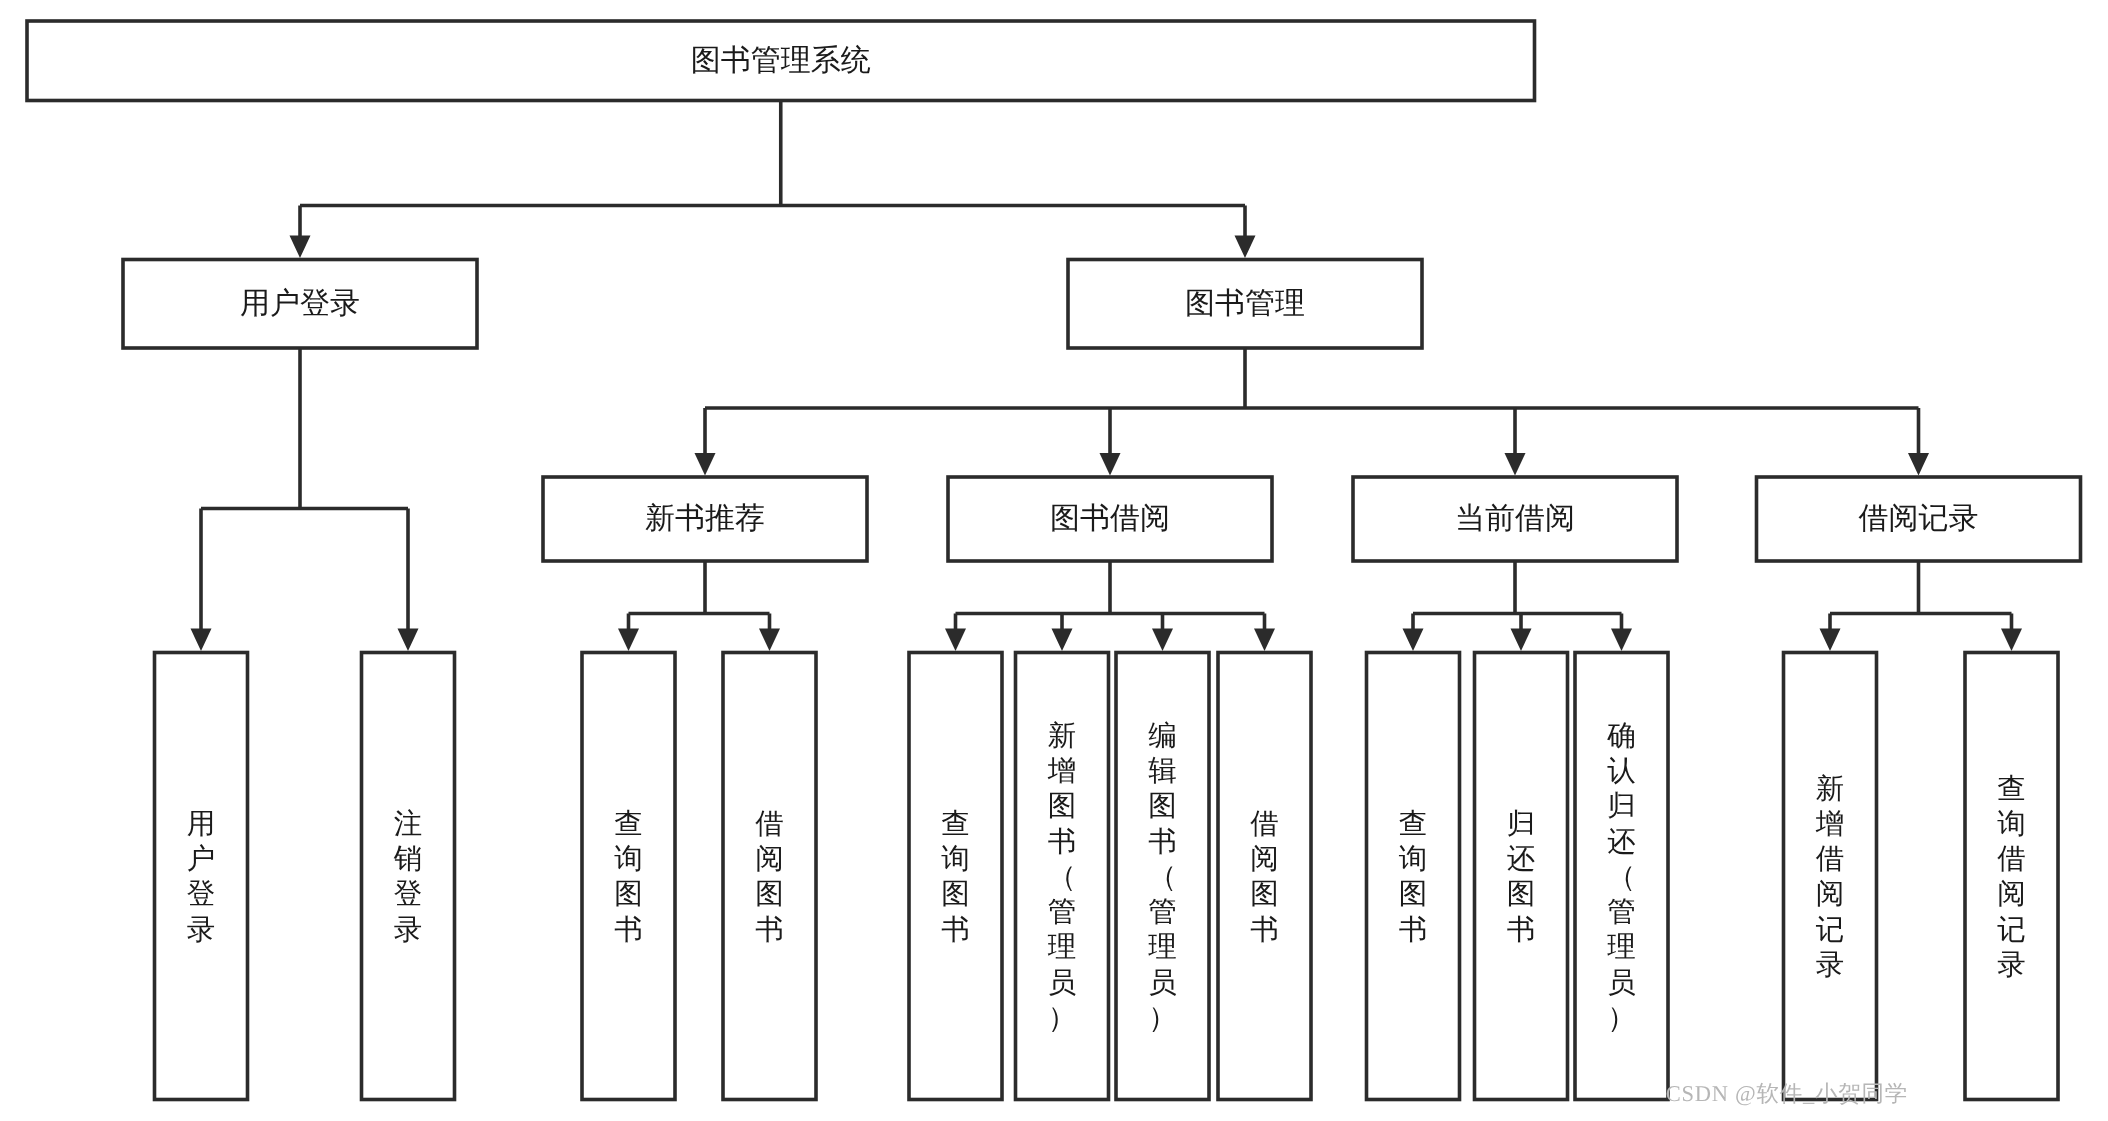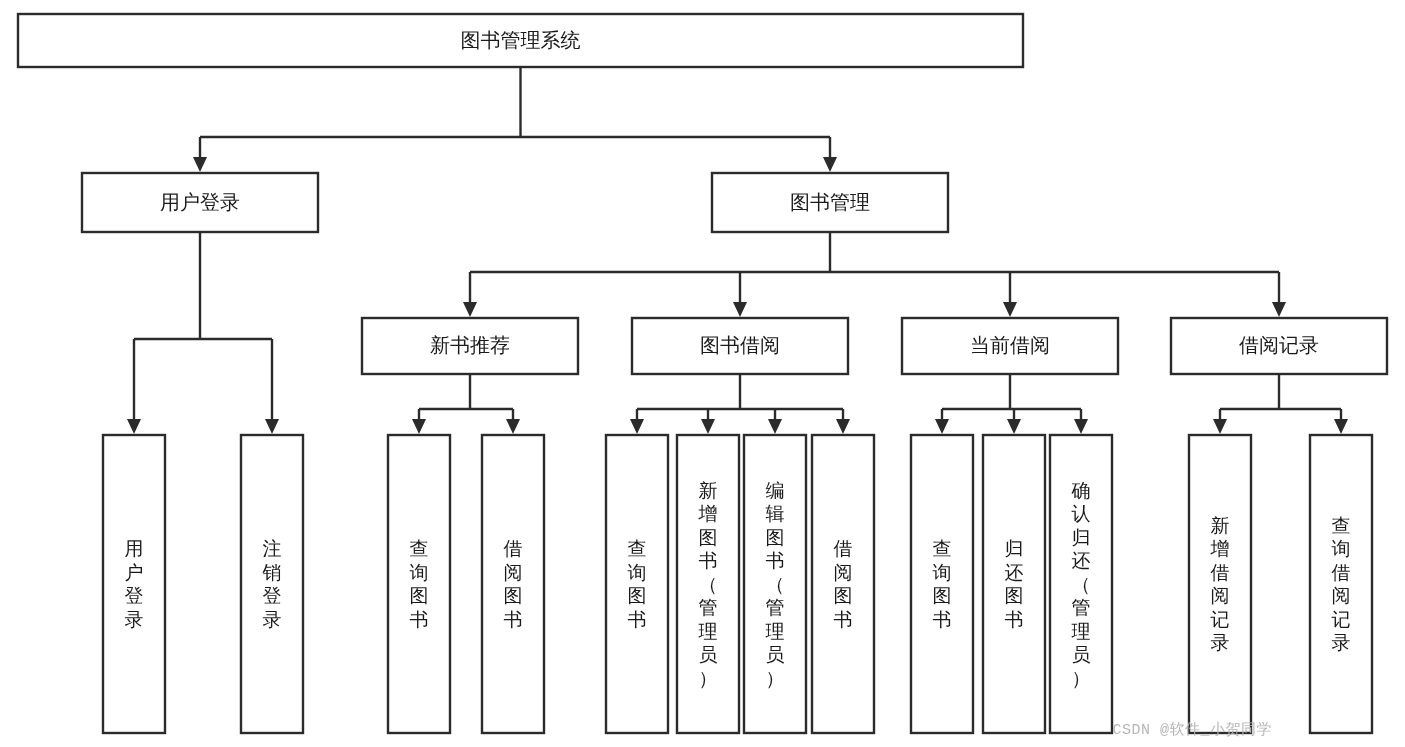--- a/index.html
+++ b/index.html
@@ -50,21 +50,21 @@
   .node-label-v {
     font-family: "Liberation Sans", "DejaVu Sans", sans-serif;
     font-size: 19px;
     fill: #1a1a1a;
     text-anchor: middle;
   }
   .watermark {
     position: absolute;
     right: 10px;
     bottom: 8px;
-    font-family: Liberation Mono, monospace;
+    font-family: Liberation Serif, serif;
     font-size: 15px;
     color: #b6b6b6;
     letter-spacing: 0.5px;
     white-space: nowrap;
     user-select: none;
   }
 </style>
 </head>
 <body>
 

